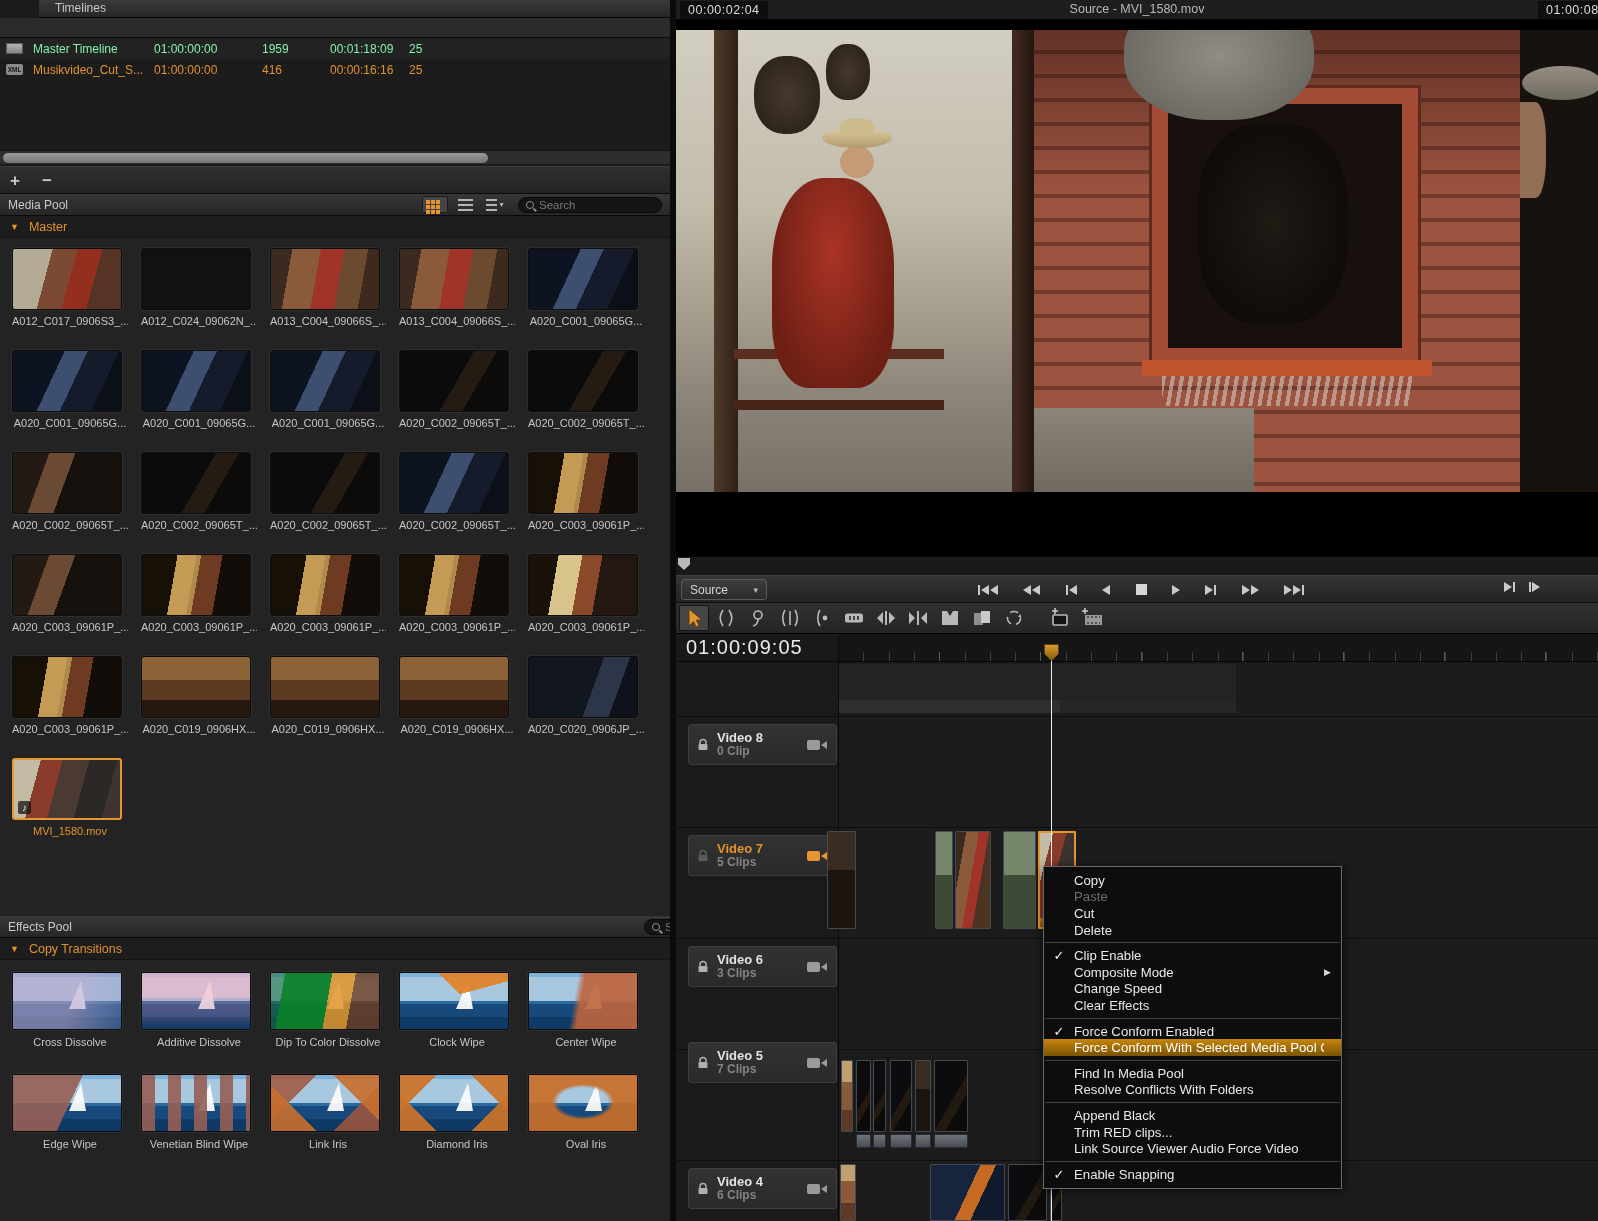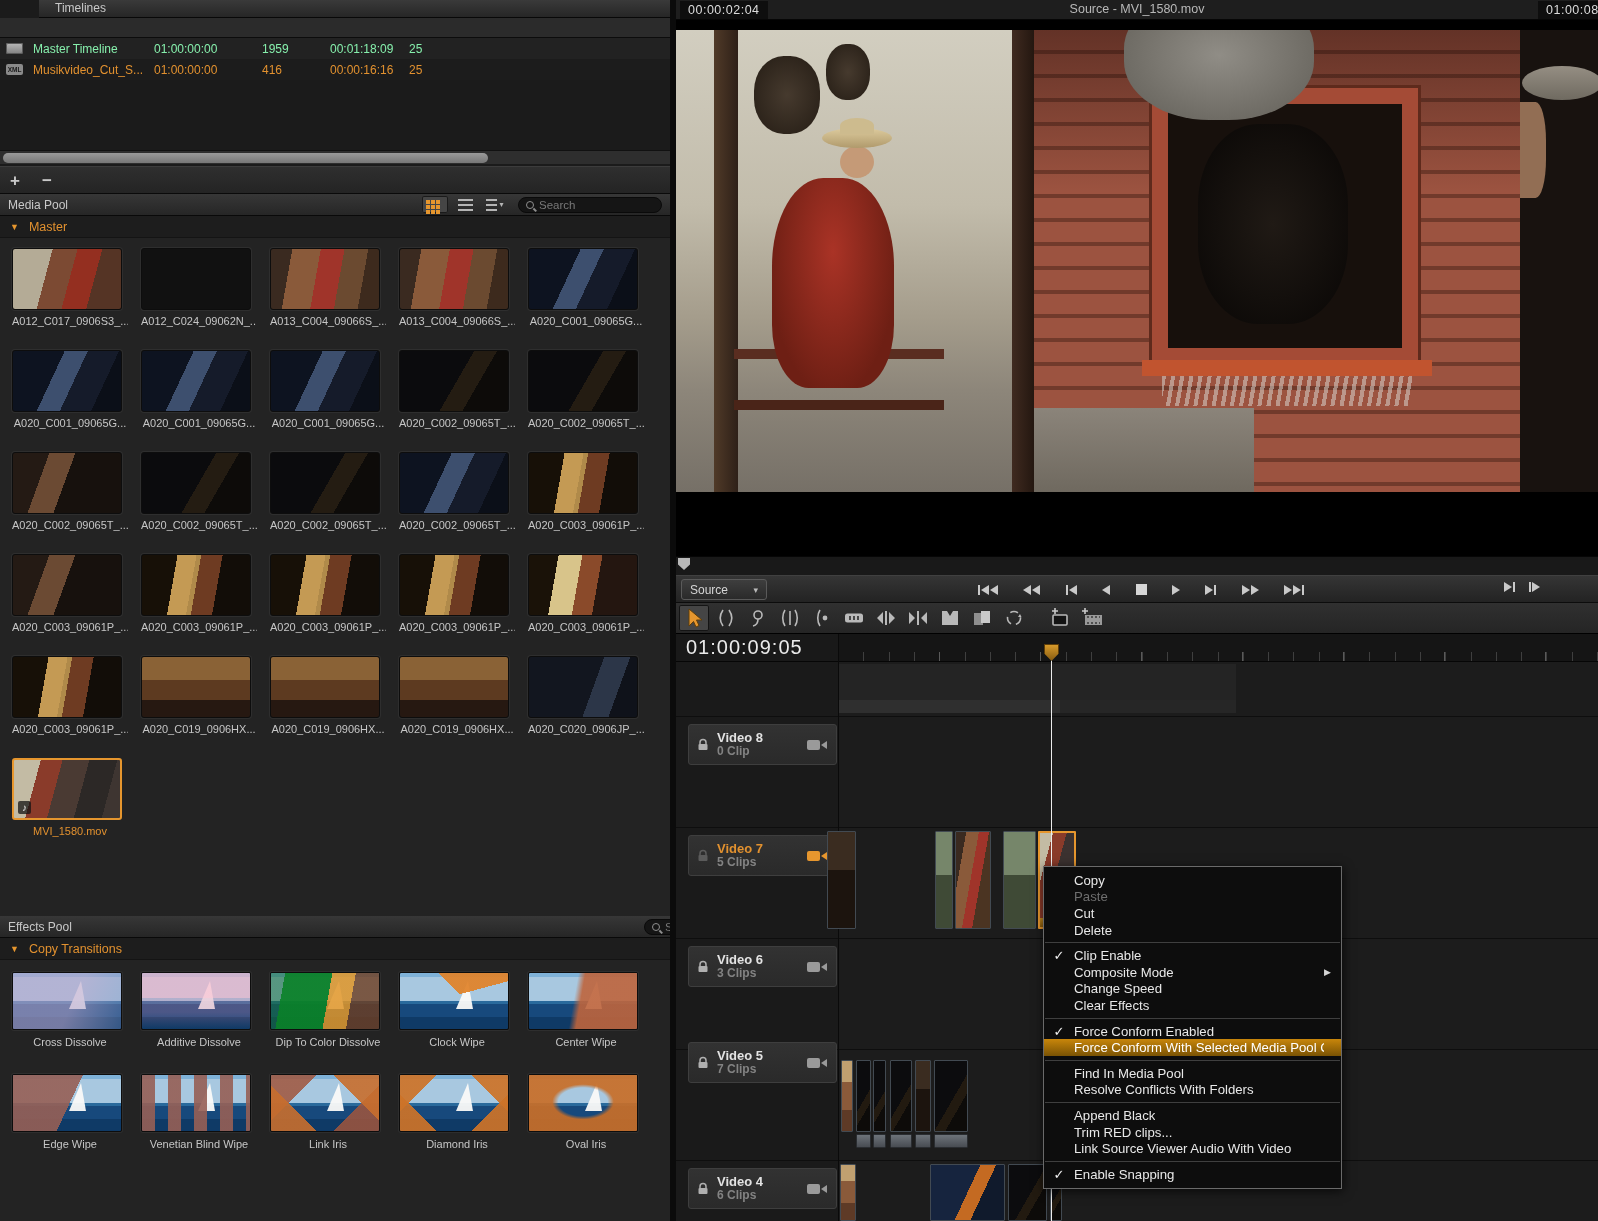--- a/index.html
+++ b/index.html
@@ -829,21 +829,21 @@
           <span class="mi-label">Append Black</span>
           <span class="arrow">▶</span>
         </div>
         <div class="menu-item">
           <span class="check">✓</span>
           <span class="mi-label">Trim RED clips...</span>
           <span class="arrow">▶</span>
         </div>
         <div class="menu-item">
           <span class="check">✓</span>
-          <span class="mi-label">Link Source Viewer Audio With Video</span>
+          <span class="mi-label">Link Source Viewer Audio Force Video</span>
           <span class="arrow">▶</span>
         </div>
         <div class="menu-item separator">
           
           
           
         </div>
         <div class="menu-item checked">
           <span class="check">✓</span>
           <span class="mi-label">Enable Snapping</span>

